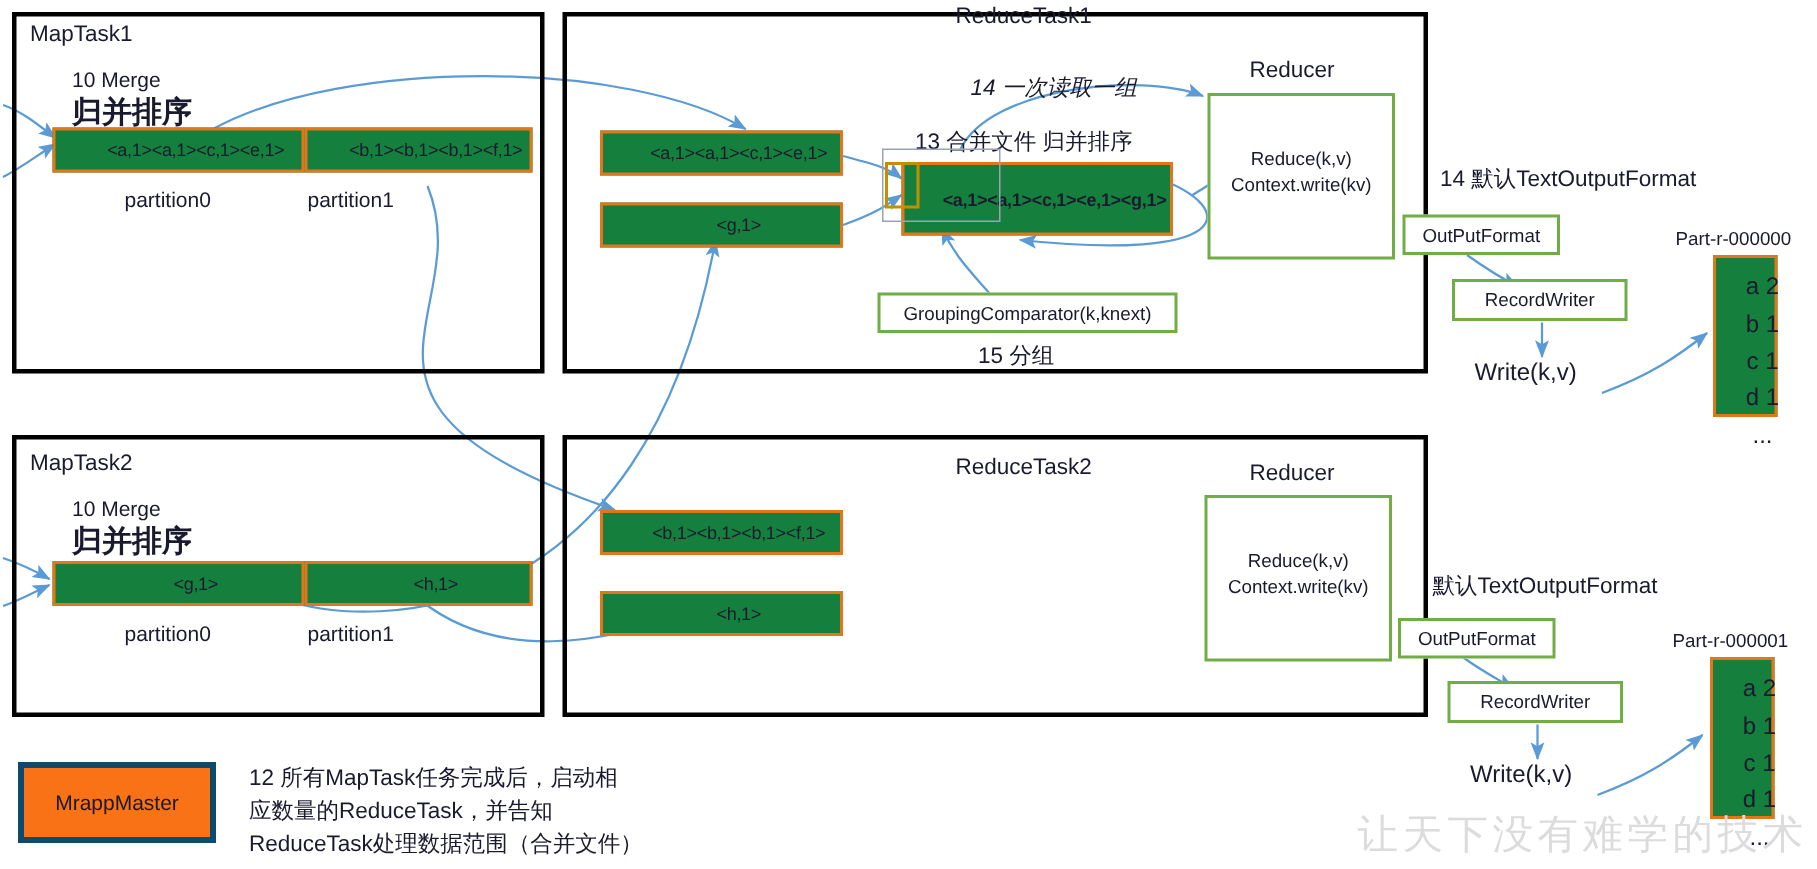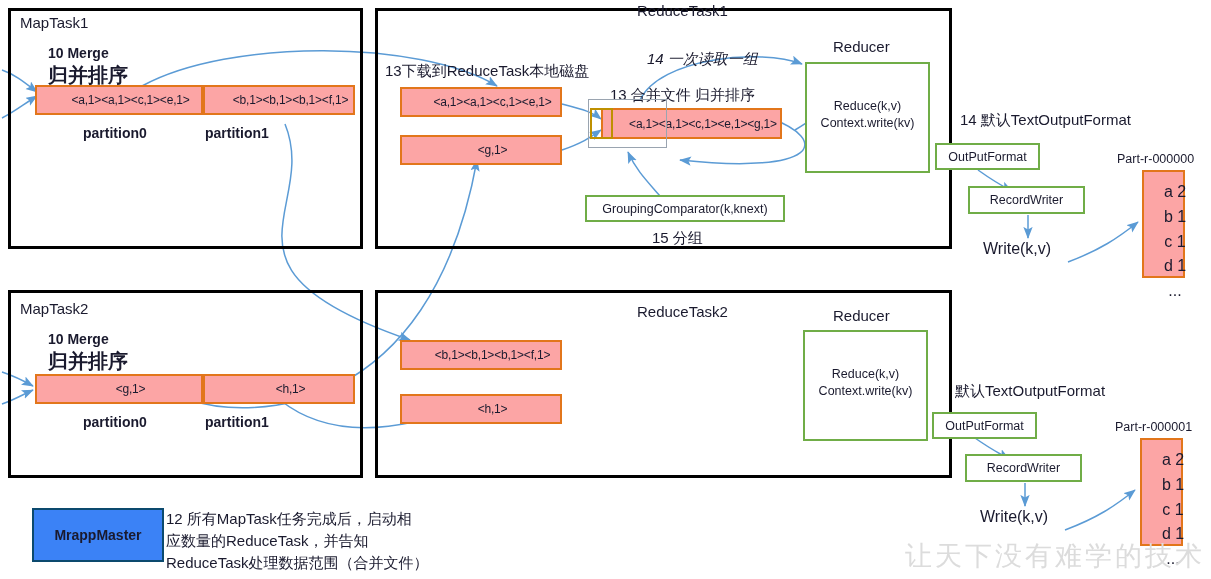--- a/index.html
+++ b/index.html
@@ -2,35 +2,35 @@
 <html><head>
 <meta charset="utf-8">
 <style>
   html,body{margin:0;padding:0;background:#ffffff;}
   body{width:1211px;height:579px;position:relative;overflow:hidden;
        font-family:"Liberation Sans","DejaVu Sans",sans-serif;color:#1a1a2e;}
   #stage{position:absolute;left:0;top:0;width:1211px;height:579px;}
 
   .panel{position:absolute;border:3px solid #000000;background:transparent;box-sizing:border-box;}
   .obox{position:absolute;border:2px solid #E2761B;box-sizing:border-box;
-        display:flex;align-items:center;justify-content:center;background:#fca5a5;padding-left:23px;}
+        display:flex;align-items:center;justify-content:center;background:#15803d;padding-left:23px;}
   .gbox{position:absolute;border:2px solid #70AD47;box-sizing:border-box;
         display:flex;align-items:center;justify-content:center;background:#fff;}
-  .kbox{position:absolute;border:2px solid #0c4a6e;box-sizing:border-box;
-        display:flex;align-items:center;justify-content:center;background:#3b82f6;margin-left:20px;}
+  .kbox{position:absolute;border:4px solid #0c4a6e;box-sizing:border-box;
+        display:flex;align-items:center;justify-content:center;background:#f97316;}
   .grayov{position:absolute;border:1.5px solid #9AA4B0;box-sizing:border-box;background:transparent;}
   .yelov{position:absolute;border:2px solid #BF9000;box-sizing:border-box;background:transparent;}
 
   .lbl{position:absolute;white-space:nowrap;line-height:1.18;}
   .kv{font-size:12px;letter-spacing:-0.2px;}
   .ttl{font-size:15px;}
   .cn{font-size:15px;}
   .cn-b{font-size:20px;font-weight:bold;}
   .sm{font-size:12.5px;}
-  .med{font-size:14px;font-weight:bold;}
+  .med{font-size:14px;}
   .big{font-size:16px;}
   .codes{font-size:12.5px;text-align:center;line-height:1.35;}
   .outlist{position:absolute;font-size:16px;line-height:1.55;text-align:center;width:100%;top:8px;}
 
   svg.arrows{position:absolute;left:0;top:0;width:1211px;height:579px;overflow:visible;pointer-events:none;}
   .wm{position:absolute;font-family:"DejaVu Serif",serif;font-size:27px;color:#DCDCDC;
       letter-spacing:3px;white-space:nowrap;}
 </style>
 </head>
 <body>
@@ -87,28 +87,27 @@
   <div class="lbl med" style="left:48px;top:45px;">10 Merge</div>
   <div class="lbl cn-b" style="left:48px;top:64px;">归并排序</div>
 
   <div class="obox kv" style="left:35px;top:85px;width:168px;height:30px;">&lt;a,1&gt;&lt;a,1&gt;&lt;c,1&gt;&lt;e,1&gt;</div>
   <div class="obox kv" style="left:203px;top:85px;width:152px;height:30px;">&lt;b,1&gt;&lt;b,1&gt;&lt;b,1&gt;&lt;f,1&gt;</div>
   <div class="lbl med" style="left:83px;top:125px;">partition0</div>
   <div class="lbl med" style="left:205px;top:125px;">partition1</div>
 
   <div class="panel" style="left:375px;top:8px;width:577px;height:241px;"></div>
   <div class="lbl ttl" style="left:637px;top:2px;">ReduceTask1</div>
-  <div class="lbl cn" style="left:385px;top:62px;">13下载到ReduceTask本地磁盘</div>
   <div class="lbl cn" style="left:647px;top:50px;font-style:italic;">14 一次读取一组</div>
   <div class="lbl cn" style="left:610px;top:86px;">13 合并文件 归并排序</div>
 
   <div class="obox kv" style="left:400px;top:87px;width:162px;height:30px;">&lt;a,1&gt;&lt;a,1&gt;&lt;c,1&gt;&lt;e,1&gt;</div>
   <div class="obox kv" style="left:400px;top:135px;width:162px;height:30px;">&lt;g,1&gt;</div>
 
-  <div class="obox kv" style="left:601px;top:108px;width:181px;height:31px;">&lt;a,1&gt;&lt;a,1&gt;&lt;c,1&gt;&lt;e,1&gt;&lt;g,1&gt;</div>
+  <div class="obox kv" style="left:601px;top:108px;width:181px;height:49px;font-weight:bold;">&lt;a,1&gt;&lt;a,1&gt;&lt;c,1&gt;&lt;e,1&gt;&lt;g,1&gt;</div>
   <div class="grayov" style="left:588px;top:99px;width:79px;height:49px;"></div>
   <div class="yelov" style="left:590px;top:108px;width:23px;height:31px;"></div>
 
   <div class="gbox sm" style="left:585px;top:195px;width:200px;height:27px;">GroupingComparator(k,knext)</div>
   <div class="lbl cn" style="left:652px;top:229px;">15 分组</div>
 
   <div class="lbl ttl" style="left:833px;top:38px;">Reducer</div>
   <div class="gbox" style="left:805px;top:62px;width:125px;height:111px;"></div>
   <div class="lbl codes" style="left:805px;top:98px;width:125px;text-align:center;">
     <div>Reduce(k,v)</div>

